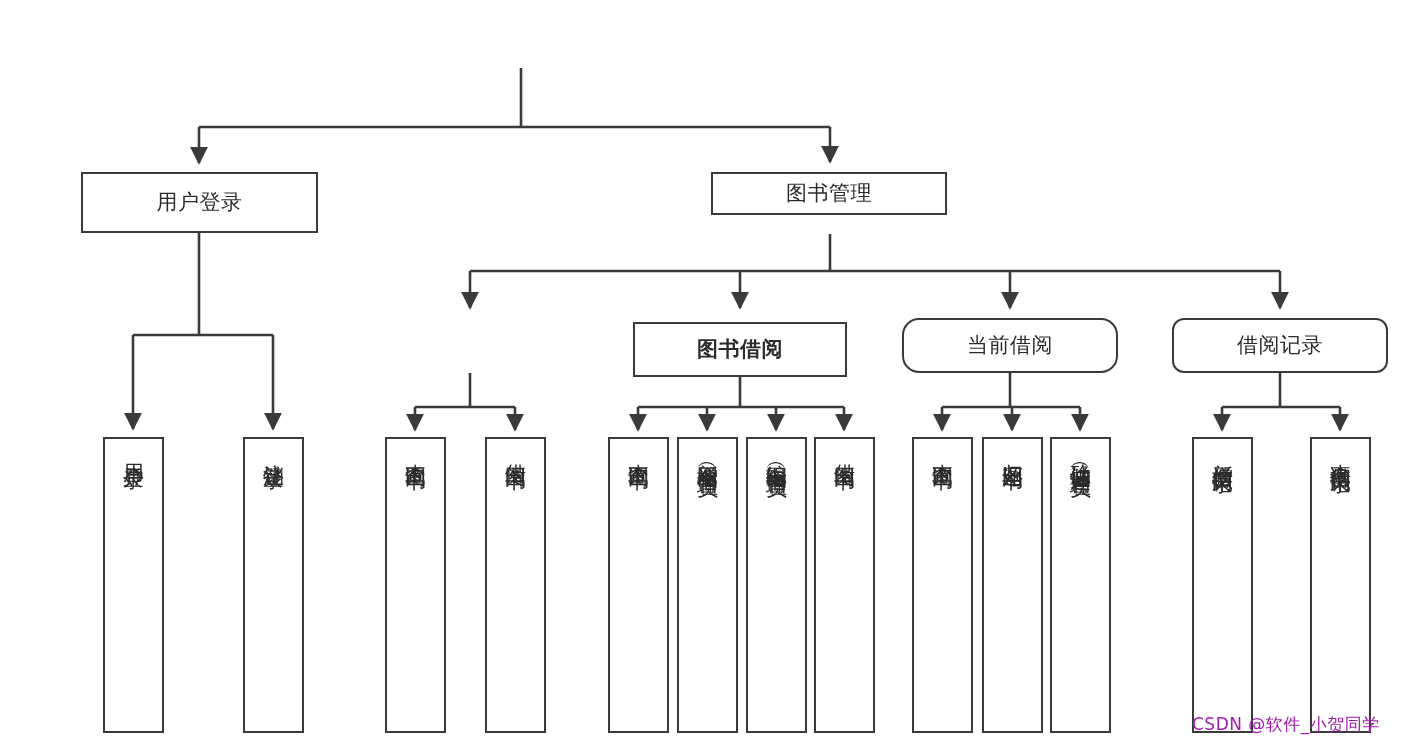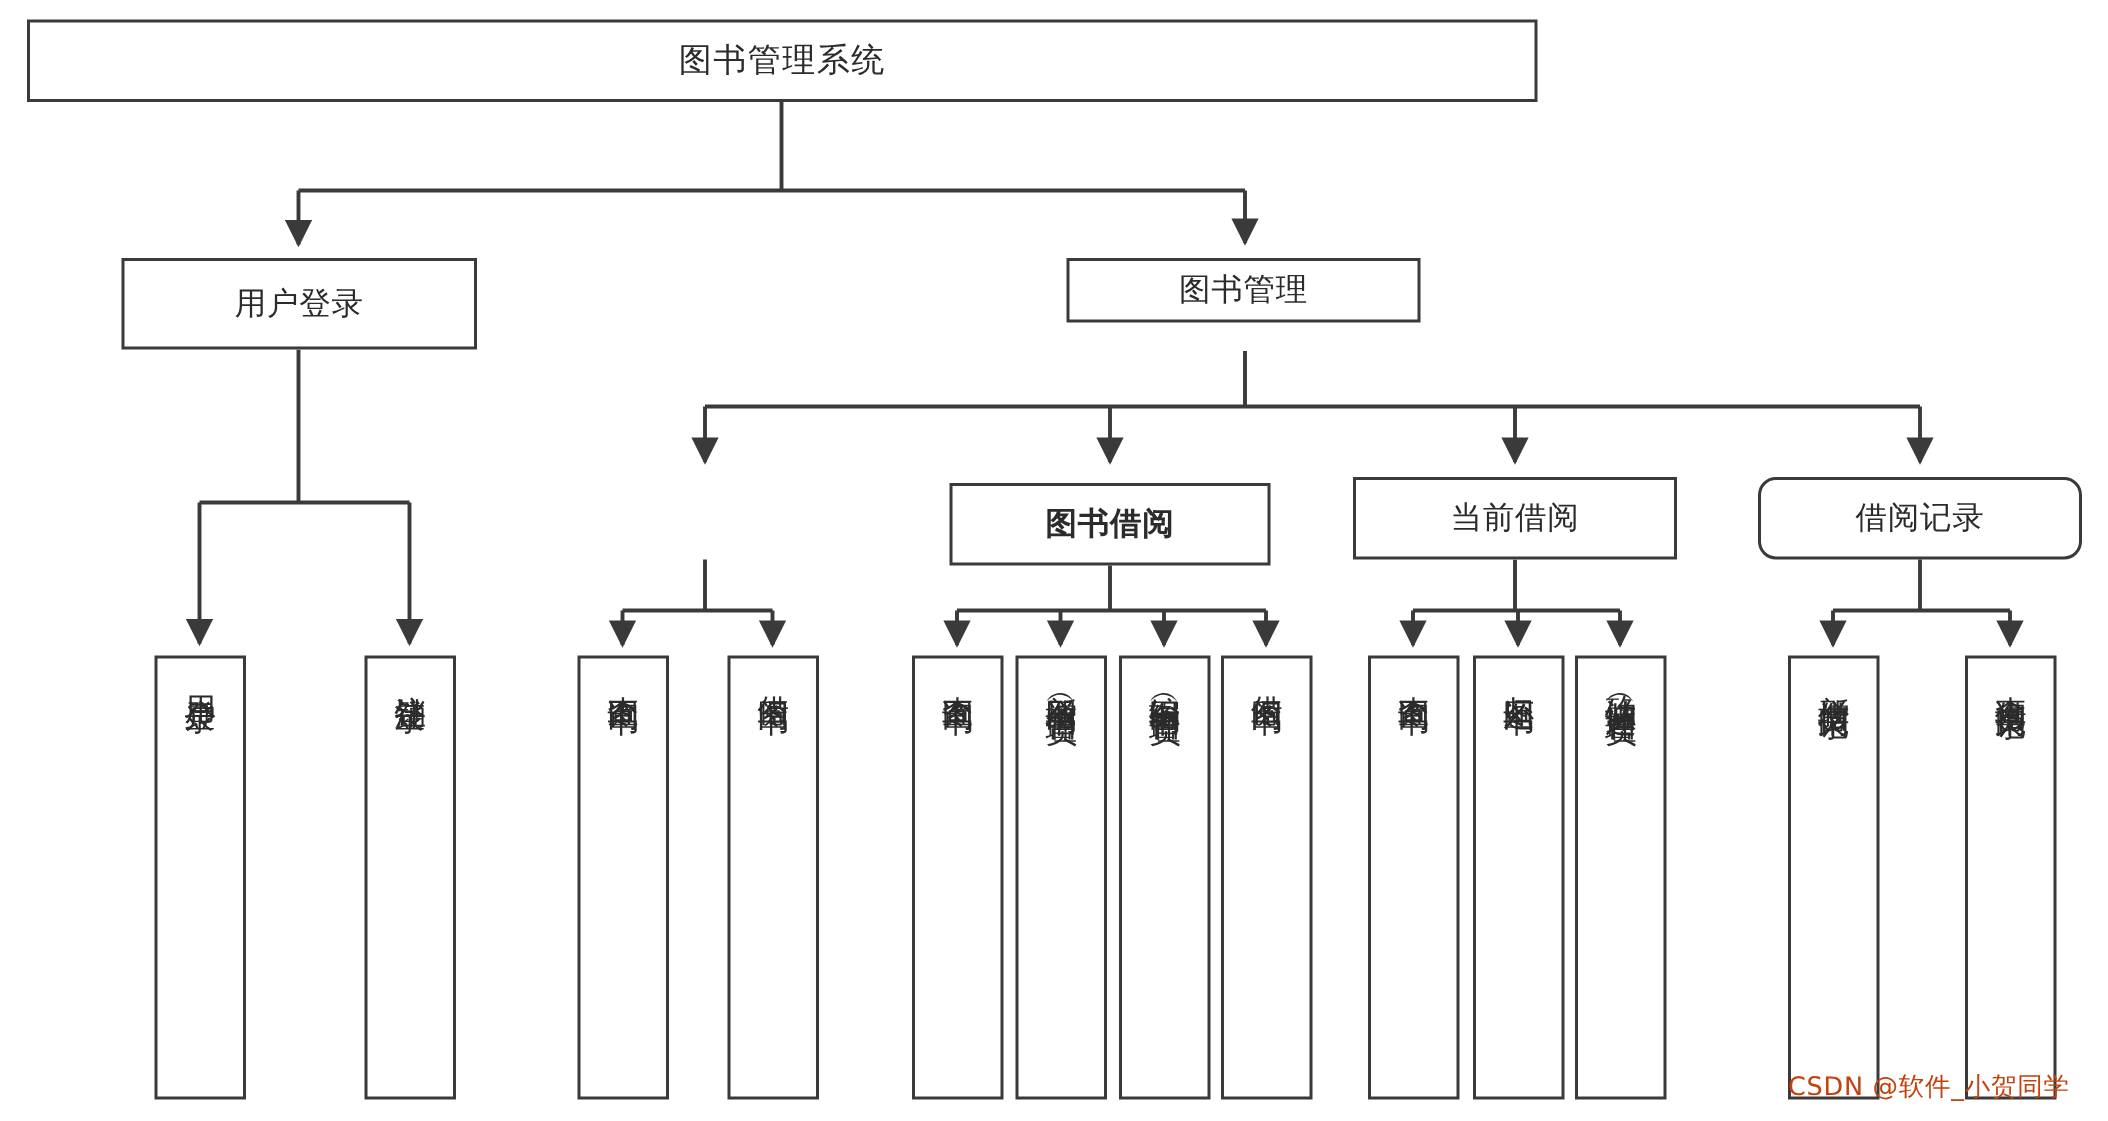--- a/index.html
+++ b/index.html
@@ -59,21 +59,21 @@
     writing-mode: vertical-rl;
     text-orientation: upright;
     letter-spacing: 2px;
     line-height: 1.05;
   }
   .watermark {
     position: absolute;
     left: 1192px;
     top: 713px;
     font-size: 17px;
-    color: #c2410c;
+    color: #a21caf;
     letter-spacing: 0.5px;
     z-index: 5;
     white-space: nowrap;
     font-family: "DejaVu Sans", "Liberation Sans", sans-serif;
   }
 </style>
 </head>
 <body>
 
 <div id="diagram-canvas">
@@ -121,35 +121,32 @@
       <path d="M 1012 407 L 1012 430" marker-end="url(#arrow)"></path>
       <path d="M 1080 407 L 1080 430" marker-end="url(#arrow)"></path>
 
       <path d="M 1280 373 L 1280 407"></path>
       <path d="M 1222 407 L 1340 407"></path>
       <path d="M 1222 407 L 1222 430" marker-end="url(#arrow)"></path>
       <path d="M 1340 407 L 1340 430" marker-end="url(#arrow)"></path>
     </g>
   </svg>
 
-  <div class="node root horizontal" style="left:18px; top:13px; width:1007px; height:55px;">
-    <span class="node-label">图书管理系统</span>
-  </div>
 
   <div class="node horizontal" style="left:81px; top:172px; width:237px; height:61px;">
     <span class="node-label">用户登录</span>
   </div>
   <div class="node horizontal" style="left:700px; top:172px; width:236px; height:43px;margin-left:11px;">
     <span class="node-label">图书管理</span>
   </div>
 
   <div class="node horizontal" style="left:633px; top:322px; width:214px; height:55px;font-weight:bold;">
     <span class="node-label">图书借阅</span>
   </div>
-  <div class="node horizontal" style="left:902px; top:318px; width:216px; height:55px;">
+  <div class="node horizontal" style="left:902px; top:318px; width:216px; height:55px;border-radius:17px;">
     <span class="node-label">当前借阅</span>
   </div>
   <div class="node horizontal" style="left:1172px; top:318px; width:216px; height:55px;border-radius:12px;">
     <span class="node-label">借阅记录</span>
   </div>
 
   <div class="node vertical" style="left:103px; top:437px; width:61px; height:296px;">
     <span class="node-label">用户登录</span>
   </div>
   <div class="node vertical" style="left:243px; top:437px; width:61px; height:296px;">

